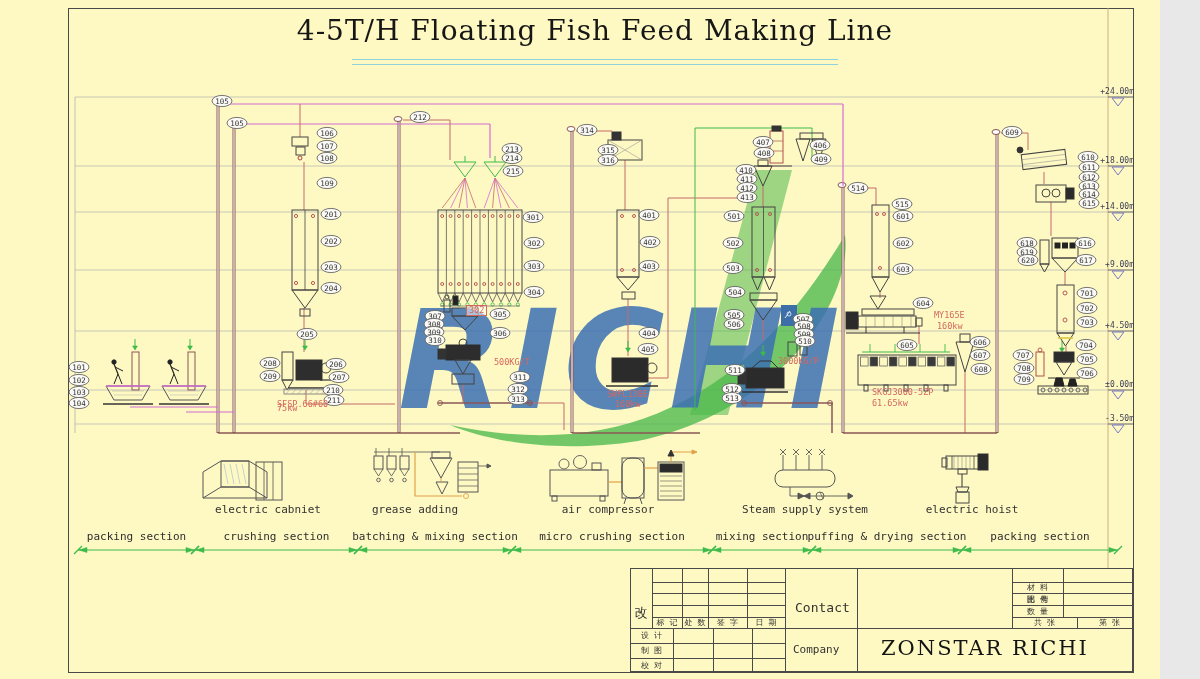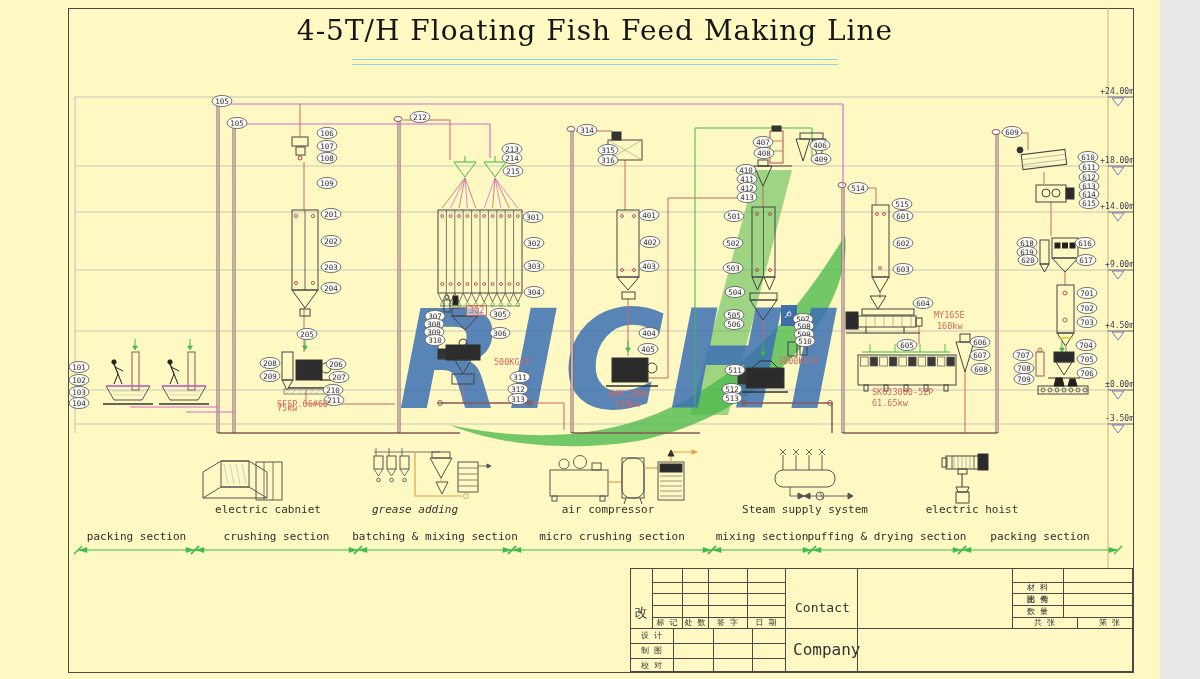--- a/index.html
+++ b/index.html
@@ -13,21 +13,21 @@
   .ann{position:absolute;color:#d4685f;font-size:8.5px;line-height:9px;white-space:nowrap;}
   .ann.box{border:1px solid #d4685f;padding:0 2px;background:rgba(255,255,255,.5);}
   .legend-label{position:absolute;transform:translateX(-50%);font-size:11px;color:#333;white-space:nowrap;}
   .section-label{position:absolute;transform:translateX(-50%);font-size:11px;color:#2e2e2e;white-space:nowrap;}
   
   .tblock{position:absolute;left:630px;top:568px;width:503px;height:104px;color:#333;}
   .tb-line{position:absolute;background:#4a4a4a;}
   .tb-cell{position:absolute;font-size:8px;color:#333;display:flex;align-items:center;justify-content:center;white-space:nowrap;}
   .tb-gai{font-size:13px;}
   .tb-contact{font-size:13px;justify-content:flex-start;padding-left:8px;}
-  .tb-company{font-size:16px;justify-content:flex-start;padding-left:8px;}
+  .tb-company{font-size:11px;justify-content:flex-start;padding-left:8px;}
   .tb-companyval{font-family:"DejaVu Serif","Liberation Serif",serif;font-size:21px;letter-spacing:2px;color:#141414;justify-content:flex-start;padding-left:24px;}
 </style>
 </head>
 <body>
 
 <div class="page">
   <div class="frame"></div>
   <div class="title">4-5T/H Floating Fish Feed Making Line</div>
   <div class="underline" style="left:352px;top:59px;width:486px;"></div>
   <div class="underline" style="left:352px;top:64px;width:486px;"></div>
@@ -957,20 +957,21 @@
           <ellipse cx="1024" cy="379" rx="10" ry="5.6" stroke="#666" fill="#fbfaf6" stroke-width="0.9"></ellipse>
           <text x="1024" y="381.6" font-size="7.5" fill="#333" text-anchor="middle" font-family="&quot;DejaVu Sans Mono&quot;,monospace">709</text>
         </g>
       </g>
     </svg>
 
   <div class="tblock" id="tblock">
     <div class="tb-cell tb-gai" style="left:0;top:30px;width:22px;height:30px;">改</div>
     <div class="tb-cell tb-contact" style="left:157px;top:28px;width:72px;height:22px;">Contact</div>
     <div class="tb-cell tb-company" style="left:155px;top:70px;width:72px;height:22px;">Company</div>
+    <div class="tb-cell tb-companyval" style="left:227px;top:62px;width:276px;height:36px;">ZONSTAR RICHI</div>
   <div class="tb-line" style="left: 0px; top: 0px; width: 503px; height: 1.2px;"></div>
       <div class="tb-line" style="left: 0px; top: 103px; width: 503px; height: 1.2px;"></div>
       <div class="tb-line" style="left: 0px; top: 0px; width: 1.2px; height: 104px;"></div>
       <div class="tb-line" style="left: 502px; top: 0px; width: 1.2px; height: 104px;"></div>
       <div class="tb-line" style="left: 0px; top: 60px; width: 503px; height: 1px;"></div>
       <div class="tb-line" style="left: 155px; top: 0px; width: 1px; height: 104px;"></div>
       <div class="tb-line" style="left: 227px; top: 0px; width: 1px; height: 104px;"></div>
       <div class="tb-line" style="left: 382px; top: 0px; width: 1px; height: 60px;"></div>
       <div class="tb-line" style="left: 22px; top: 0px; width: 1px; height: 60px;"></div>
       <div class="tb-line" style="left: 22px; top: 14px; width: 133px; height: 1px;"></div>
@@ -1010,21 +1011,21 @@
     <div class="ann box" style="left: 466px; top: 305px;">302</div>
     <div class="ann" style="left: 494px; top: 358px;">500KG/T</div>
     <div class="ann" style="left: 607px; top: 390px;">SWFL130E</div>
     <div class="ann" style="left: 615px; top: 400px;">160kw</div>
     <div class="ann" style="left: 778px; top: 357px;">3000KG/P</div>
     <div class="ann" style="left: 934px; top: 311px;">MY165E</div>
     <div class="ann" style="left: 937px; top: 322px;">160kw</div>
     <div class="ann" style="left: 872px; top: 388px;">SKGJ3000-5ZP</div>
     <div class="ann" style="left: 872px; top: 399px;">61.65kw</div>
     <div class="legend-label" style="left: 240px; top: 503px; margin-left: 28px;">electric cabniet</div>
-    <div class="legend-label" style="left: 415px; top: 503px; font-style: italic;">grease adding</div>
+    <div class="legend-label" style="left: 415px; top: 503px;">grease adding</div>
     <div class="legend-label" style="left: 608px; top: 503px;">air compressor</div>
     <div class="legend-label" style="left: 805px; top: 503px;">Steam supply system</div>
     <div class="legend-label" style="left: 972px; top: 503px;">electric hoist</div>
     <div class="section-label" style="left: 136.5px; top: 530px;">packing section</div>
     <div class="section-label" style="left: 276.5px; top: 530px;">crushing section</div>
     <div class="section-label" style="left: 435px; top: 530px;">batching &amp; mixing section</div>
     <div class="section-label" style="left: 612px; top: 530px;">micro crushing section</div>
     <div class="section-label" style="left: 762px; top: 530px;">mixing section</div>
     <div class="section-label" style="left: 887px; top: 530px;">puffing &amp; drying section</div>
     <div class="section-label" style="left: 1040px; top: 530px;">packing section</div>

